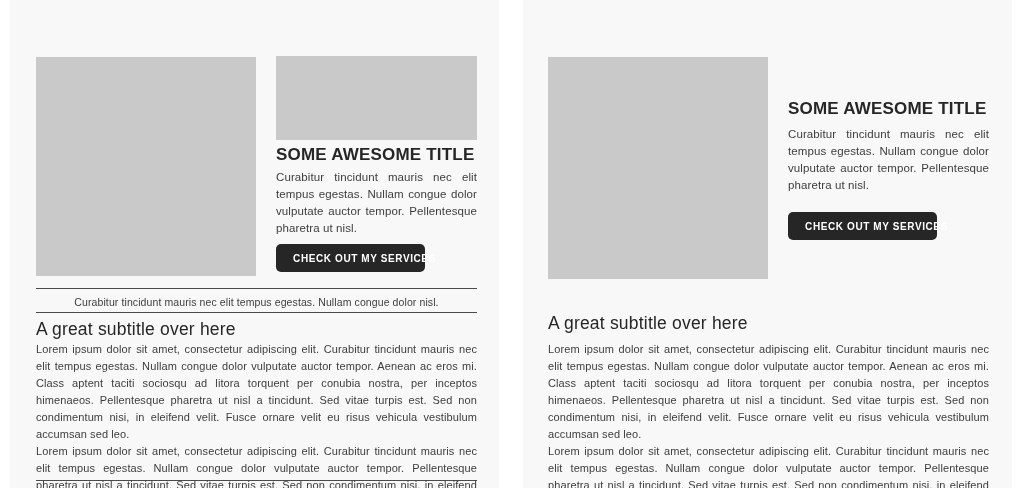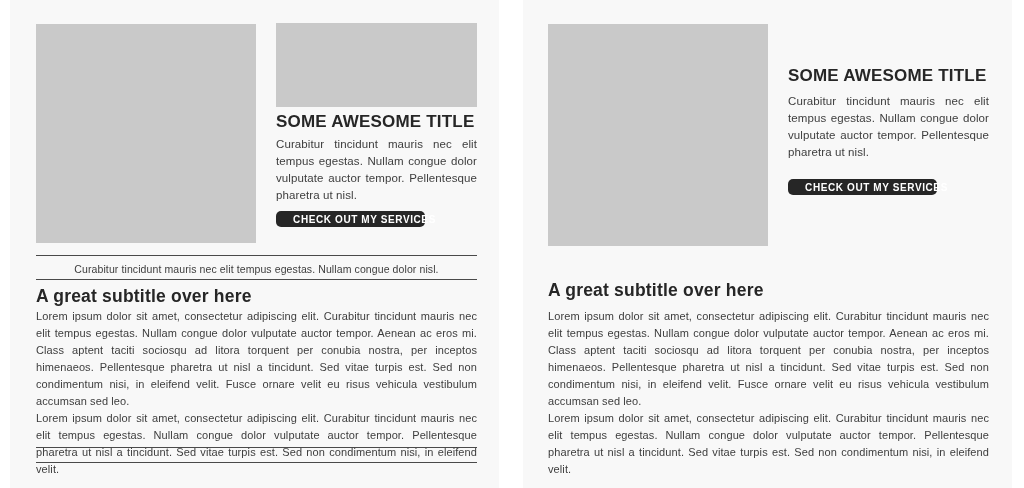--- a/index.html
+++ b/index.html
@@ -9,21 +9,21 @@
   .panel {
     position: absolute;
     top: 0;
     height: 488px;
     width: 489px;
     background: #f8f8f8;
   }
   .panel-left  { left: 10px; }
   .panel-right { left: 523px; }
 
-  .abs { position: absolute; }
+  .abs { position: absolute; margin-top: 33px; }
 
   .img-placeholder { background: #c9c9c9; }
 
   .hero-title {
     font-size: 17px;
     font-weight: 800;
     letter-spacing: 0.2px;
     color: #262626;
     line-height: 20px;
     white-space: nowrap;
@@ -32,21 +32,21 @@
   .hero-body {
     font-size: 11.5px;
     line-height: 17px;
     color: #3d3d3d;
     text-align: justify;
     letter-spacing: 0.1px;
   }
 
   .cta-button {
     width: 149px;
-    height: 16px;
+    height: 28px;
     background: #262626;
     border: none;
     border-radius: 5px;
     color: #ffffff;
     font-family: "Liberation Sans", sans-serif;
     font-size: 10px;
     font-weight: bold;
     letter-spacing: 0.6px;
     display: flex;
     align-items: center;
@@ -64,21 +64,21 @@
   .tagline {
     font-size: 10.5px;
     line-height: 16px;
     color: #3d3d3d;
     text-align: center;
     letter-spacing: 0.1px;
   }
 
   .subtitle {
     font-size: 17.5px;
-    font-weight: 700;
+    font-weight: 400;
     color: #262626;
     line-height: 21px;
     letter-spacing: 0.2px;
     white-space: nowrap;
   }
 
   .body-copy {
     font-size: 11px;
     line-height: 17px;
     color: #3d3d3d;

